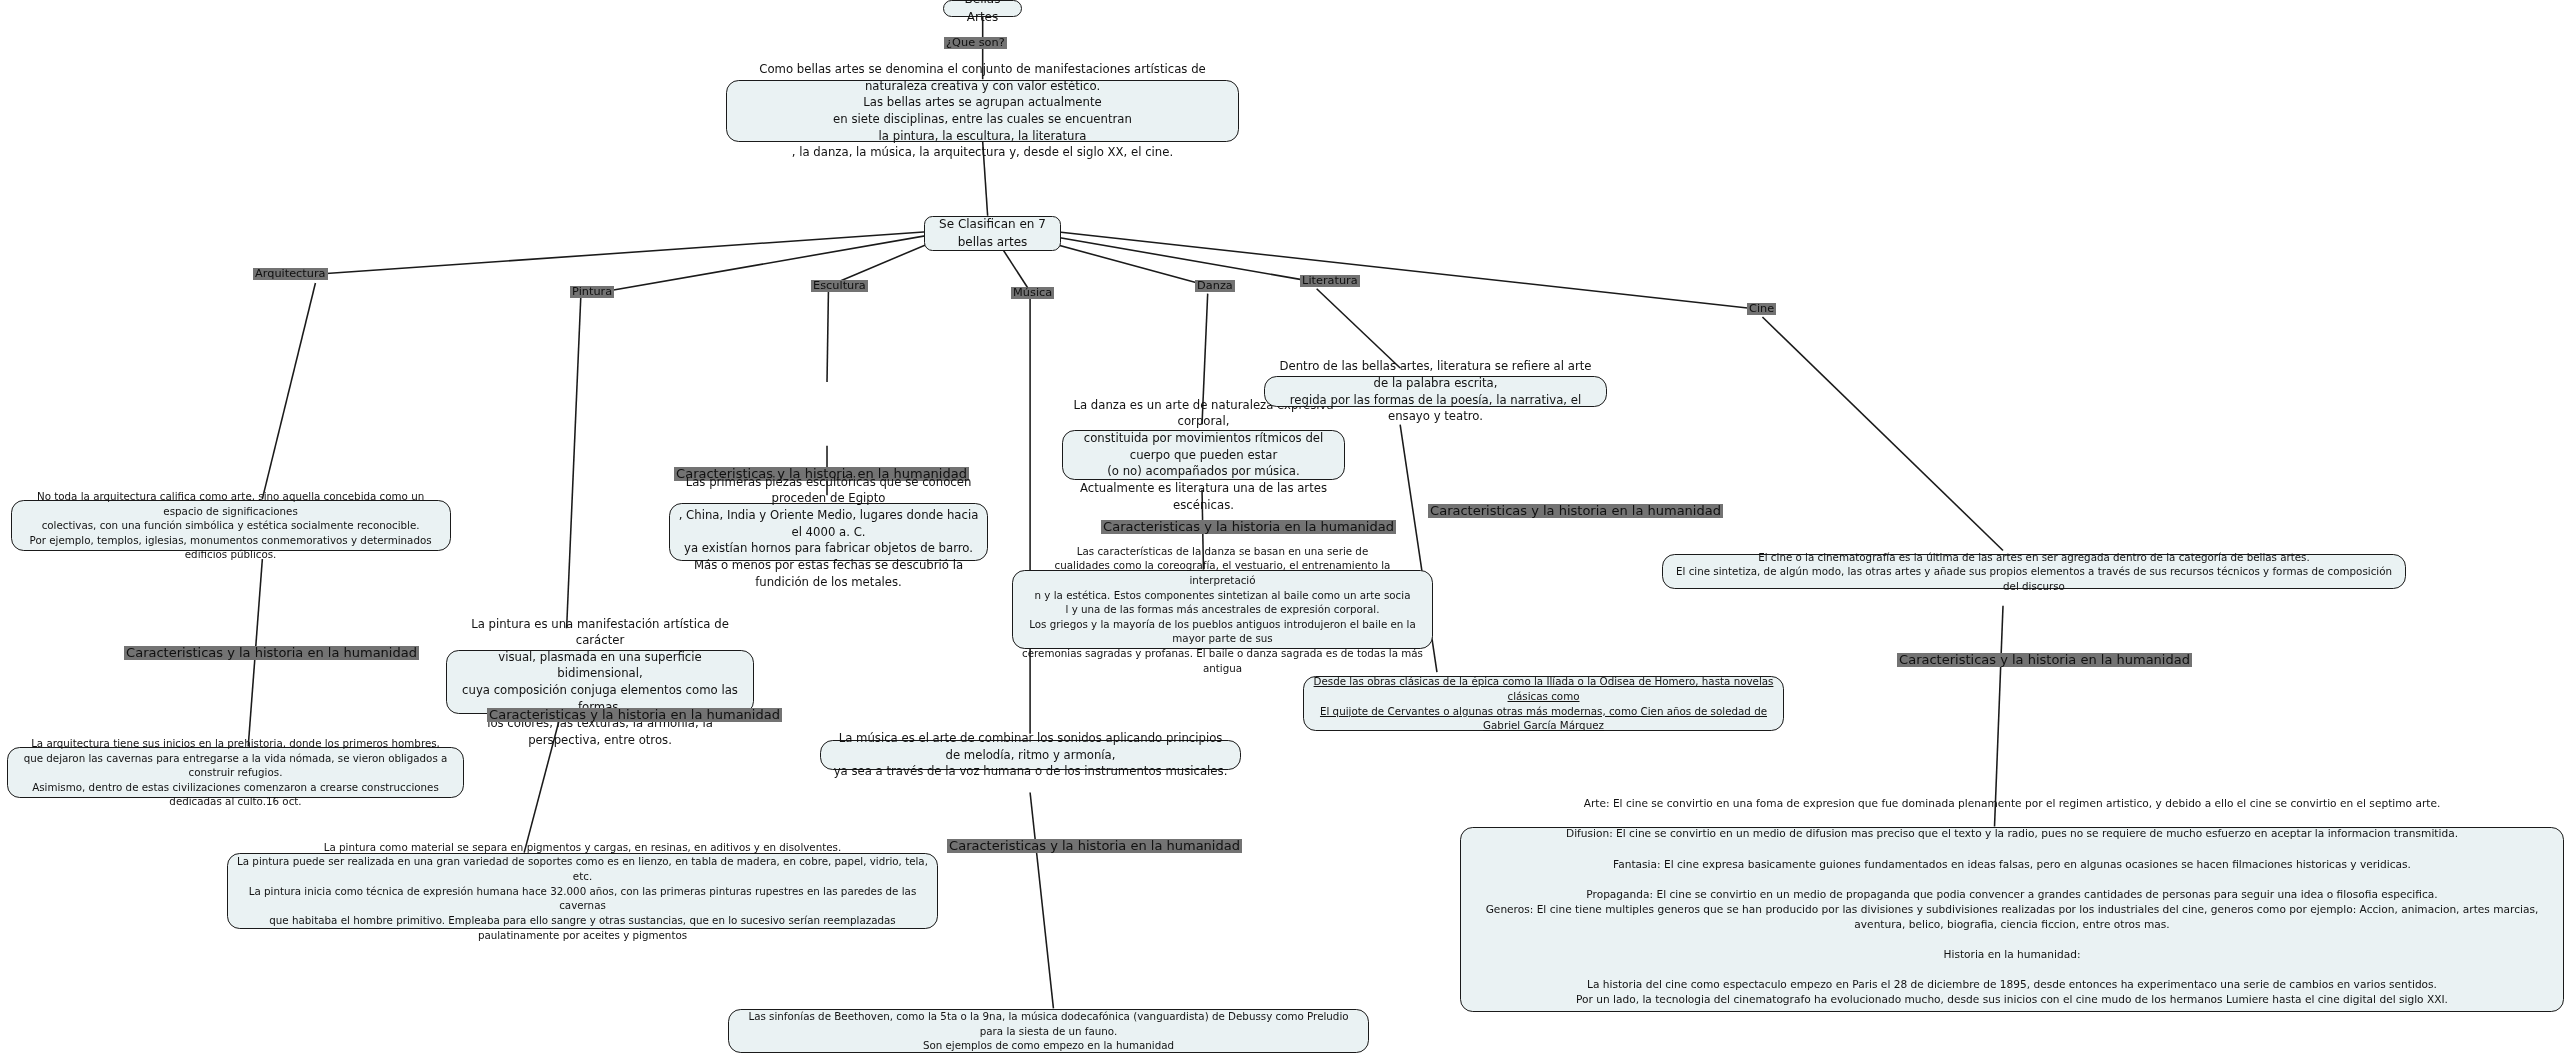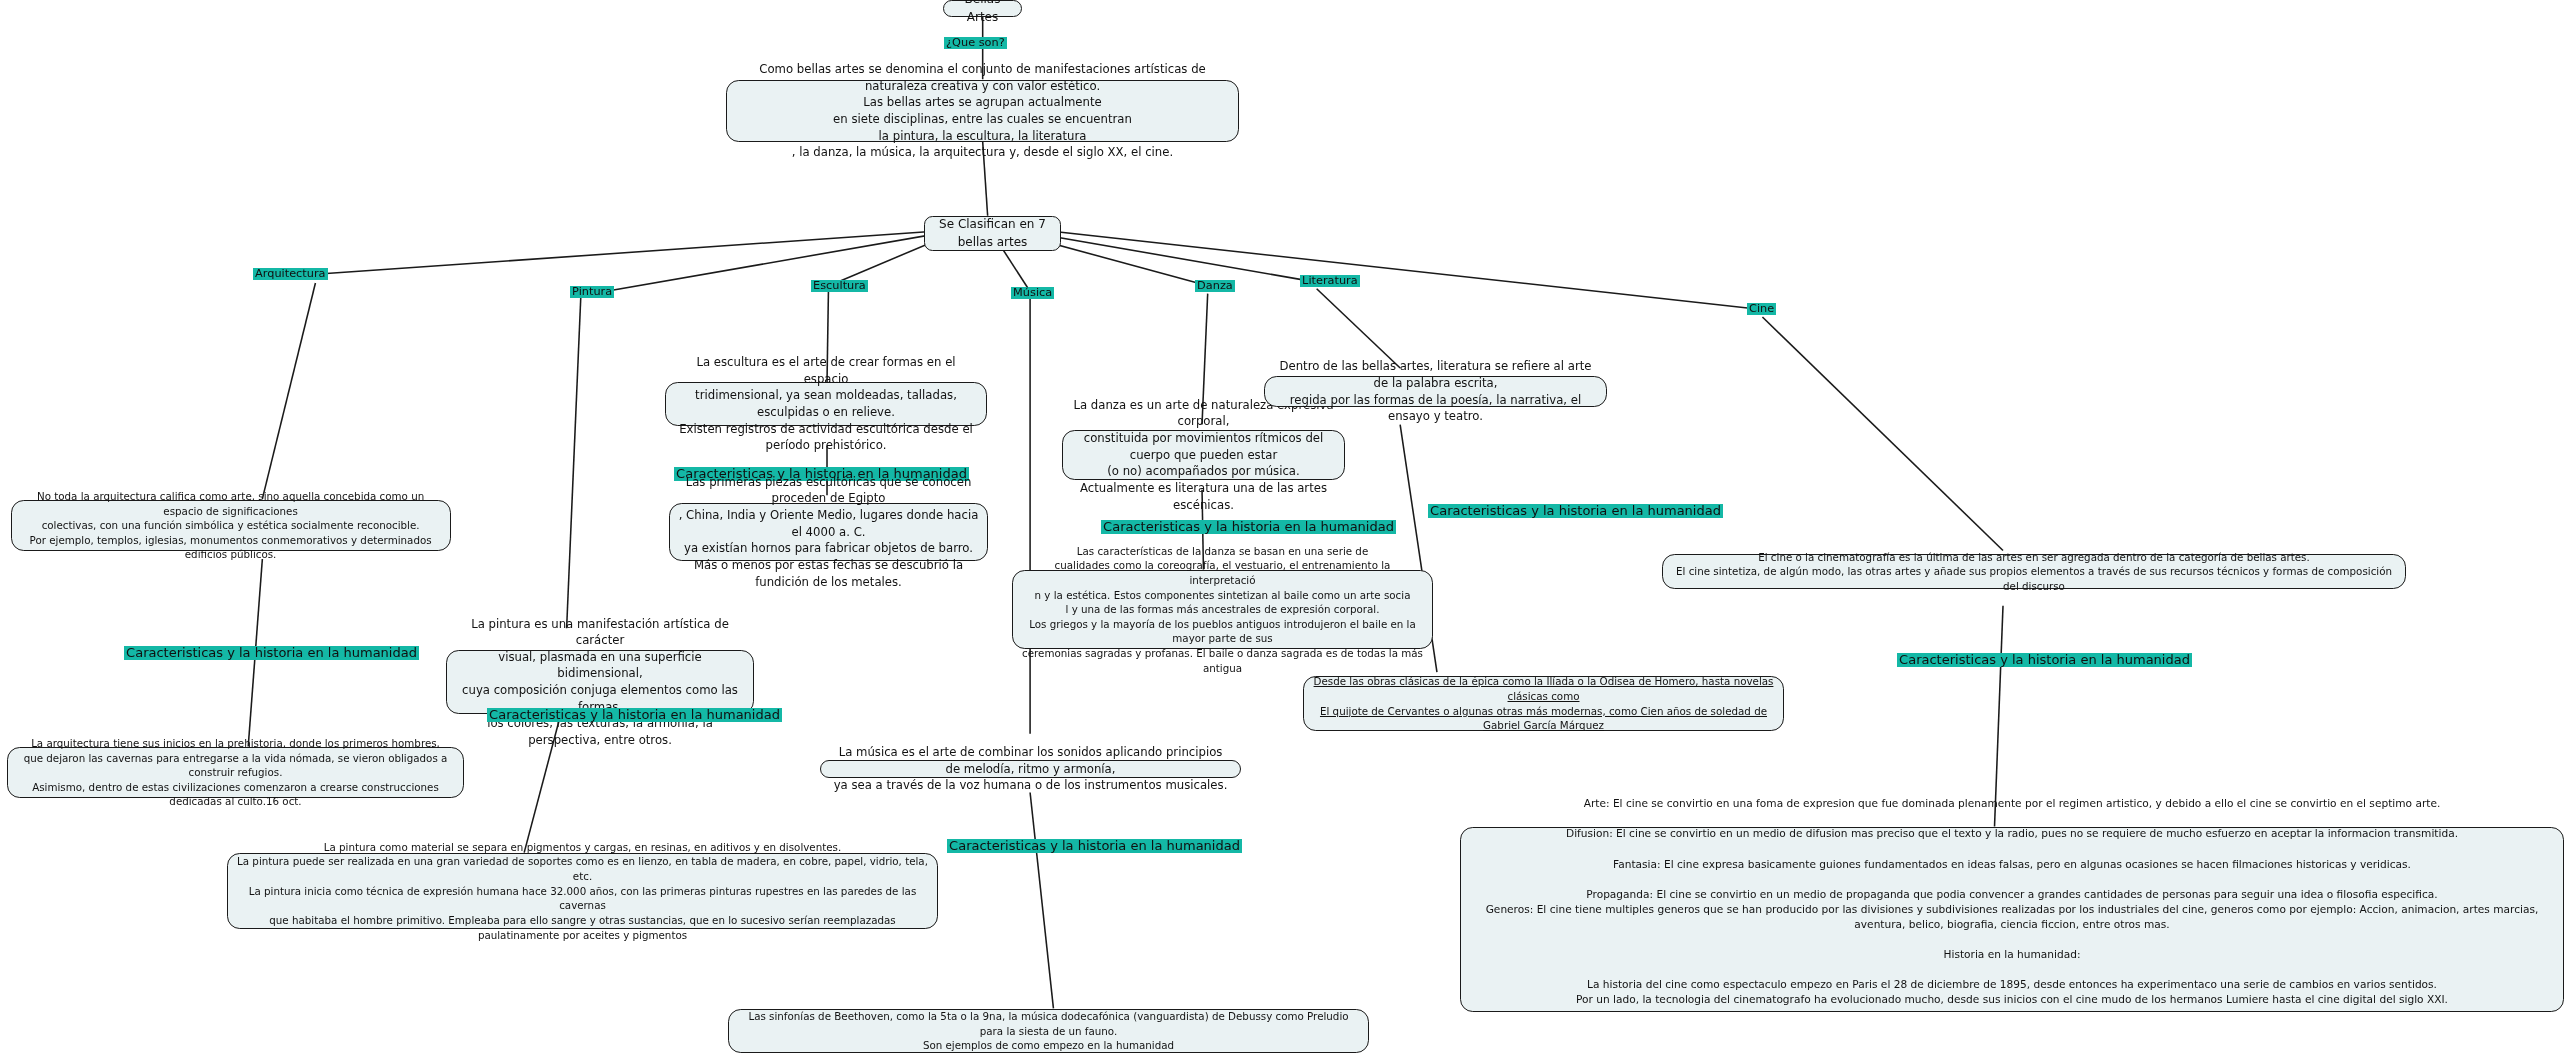--- a/index.html
+++ b/index.html
@@ -64,21 +64,21 @@
     padding-top: 12.7px;
   }
   .node-inner {
     width: 100%;
   }
   .edge-label {
     position: absolute;
     font-size: 11.3px;
     color: #101010;
     white-space: nowrap;
-    background: #14b8a6;
+    background: #737373;
     padding: 0 2.1px;
     line-height: 1.1;
   }
   .edge-label.small {
     font-size: 13px;
   }
 </style>
 </head>
 <body>
 
@@ -167,34 +167,29 @@
 los colores, las texturas, la armonía, la perspectiva, entre otros.</span>
   </div>
   <div class="edge-label small" style="left:487px; top:708px;">Caracteristicas y la historia en la humanidad</div>
   <div class="node para-sm" style="left:227px; top:853px; width:711px; height:76px;">
     <span class="node-inner">La pintura como material se separa en pigmentos y cargas, en resinas, en aditivos y en disolventes.
 La pintura puede ser realizada en una gran variedad de soportes como es en lienzo, en tabla de madera, en cobre, papel, vidrio, tela, etc.
 La pintura inicia como técnica de expresión humana hace 32.000 años, con las primeras pinturas rupestres en las paredes de las cavernas
 que habitaba el hombre primitivo. Empleaba para ello sangre y otras sustancias, que en lo sucesivo serían reemplazadas paulatinamente por aceites y pigmentos</span>
   </div>
 
-  <div class="node para" style="left:665px; top:382px; width:322px; height:44px;">
-    <span class="node-inner">La escultura es el arte de crear formas en el espacio
-tridimensional, ya sean moldeadas, talladas, esculpidas o en relieve.
-Existen registros de actividad escultórica desde el período prehistórico.</span>
-  </div>
   <div class="edge-label small" style="left:674px; top:467px;">Caracteristicas y la historia en la humanidad</div>
   <div class="node para" style="left:669px; top:503px; width:319px; height:58px;">
     <span class="node-inner">Las primeras piezas escultóricas que se conocen proceden de Egipto
 , China, India y Oriente Medio, lugares donde hacia el 4000 a. C.
 ya existían hornos para fabricar objetos de barro.
 Más o menos por estas fechas se descubrió la fundición de los metales.</span>
   </div>
 
-  <div class="node para" style="left:820px; top:760px; width:421px; height:18px;">
+  <div class="node para" style="left:820px; top:740px; width:421px; height:30px;">
     <span class="node-inner">La música es el arte de combinar los sonidos aplicando principios de melodía, ritmo y armonía,
 ya sea a través de la voz humana o de los instrumentos musicales.</span>
   </div>
   <div class="edge-label small" style="left:947px; top:839px;">Caracteristicas y la historia en la humanidad</div>
   <div class="node para-sm" style="left:728px; top:1009px; width:641px; height:44px;">
     <span class="node-inner">Las sinfonías de Beethoven, como la 5ta o la 9na, la música dodecafónica (vanguardista) de Debussy como Preludio para la siesta de un fauno.
 Son ejemplos de como empezo en la humanidad</span>
   </div>
 
   <div class="node para" style="left:1062px; top:430px; width:283px; height:50px;">

